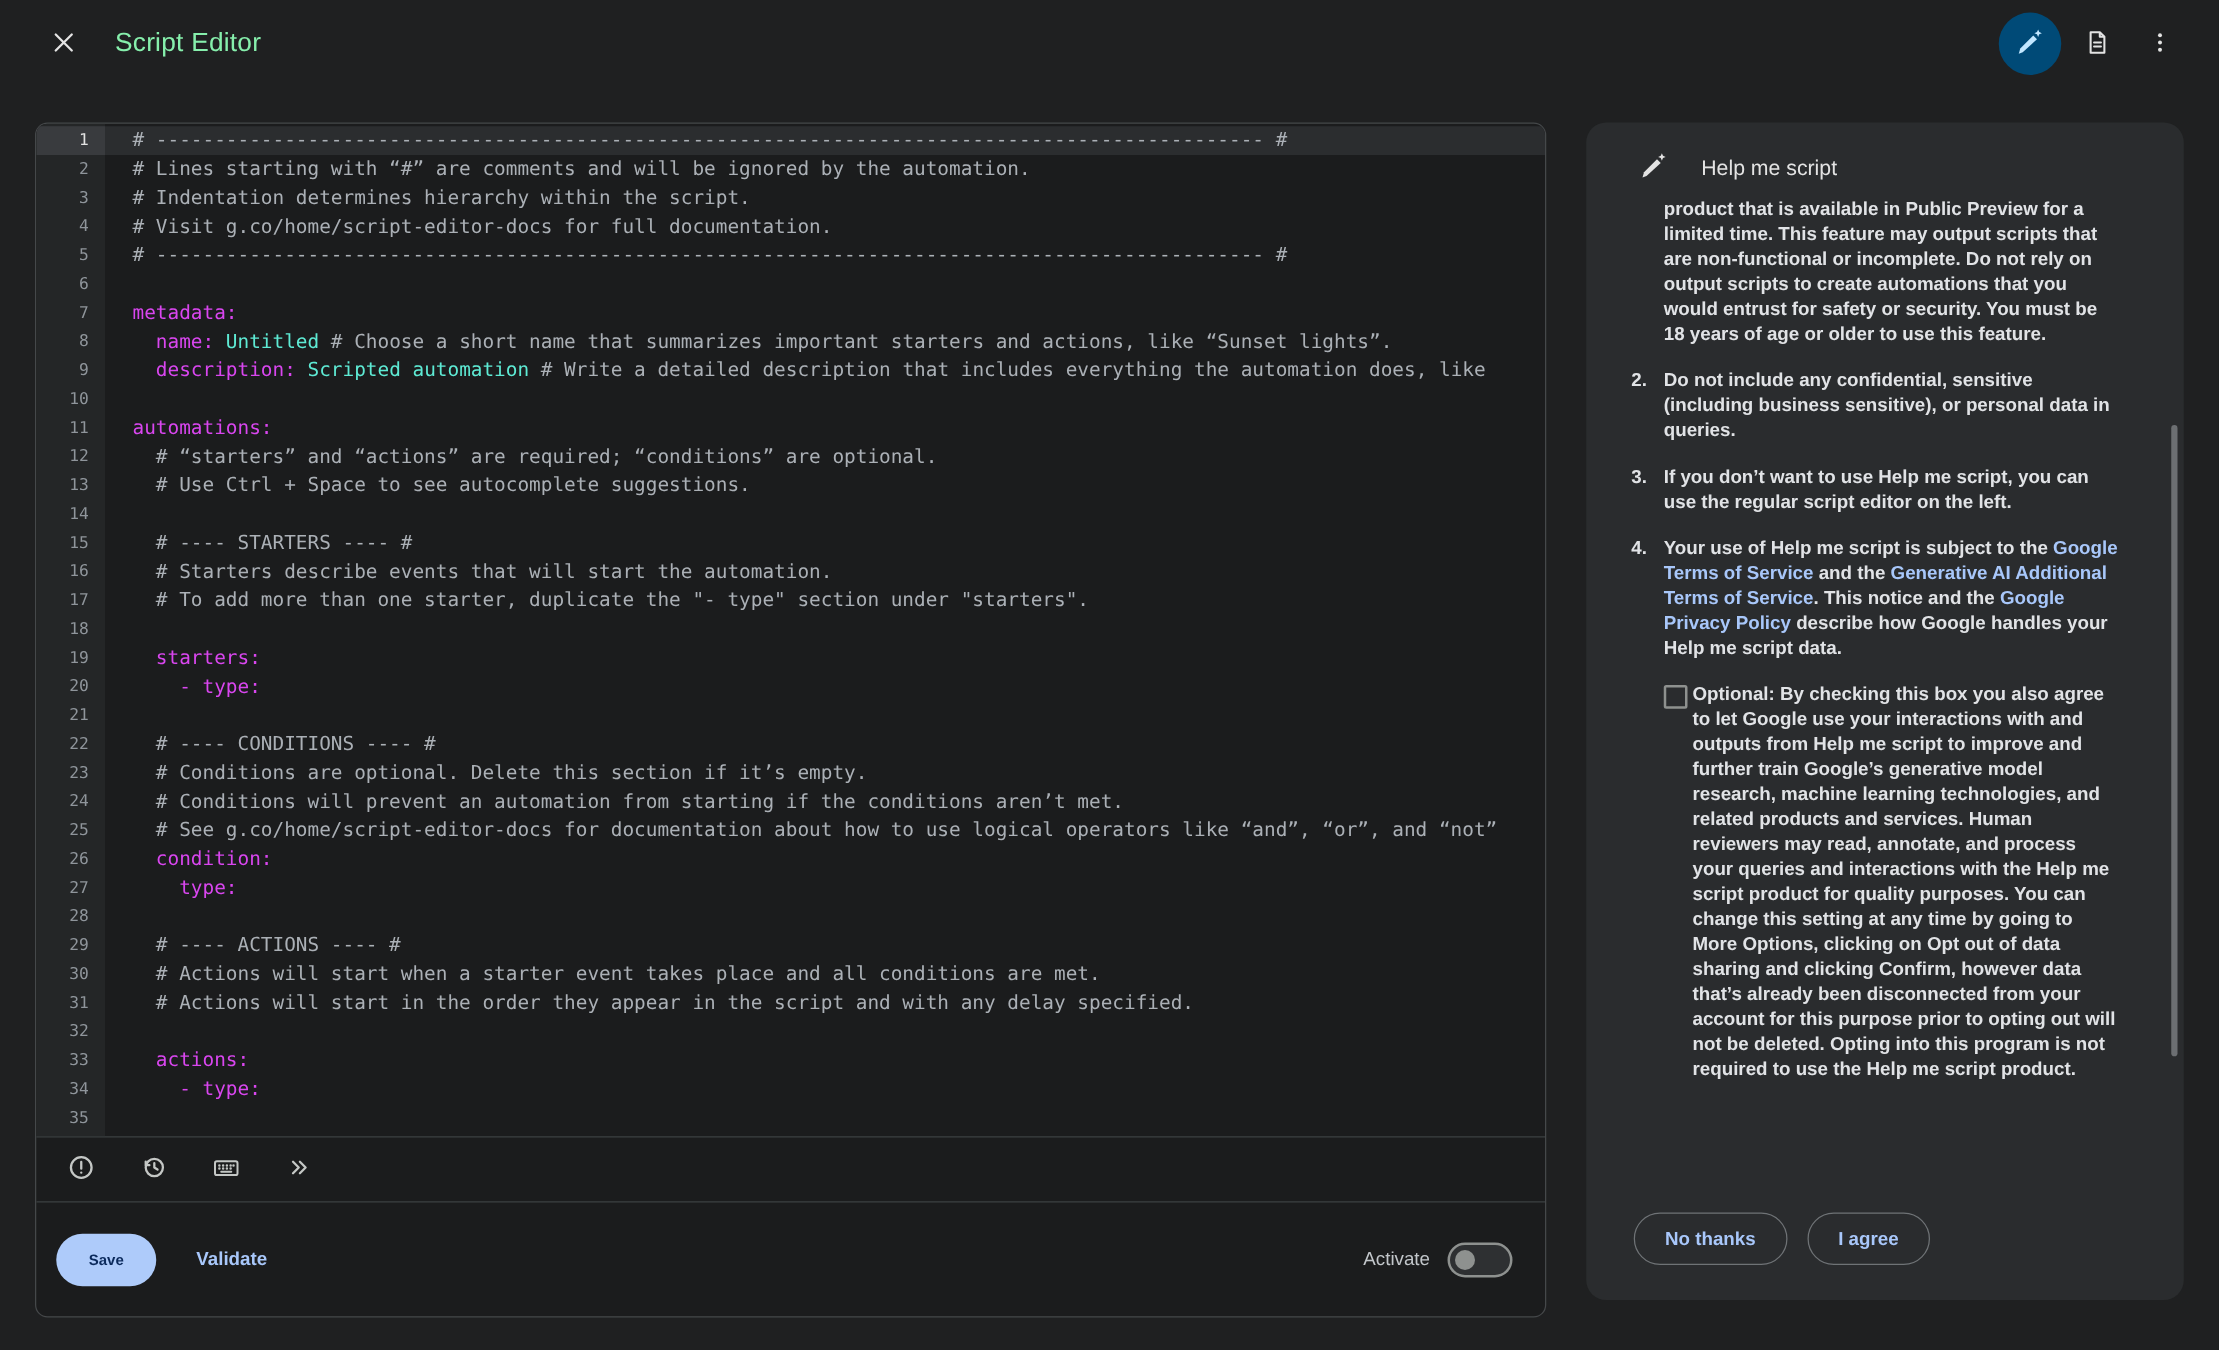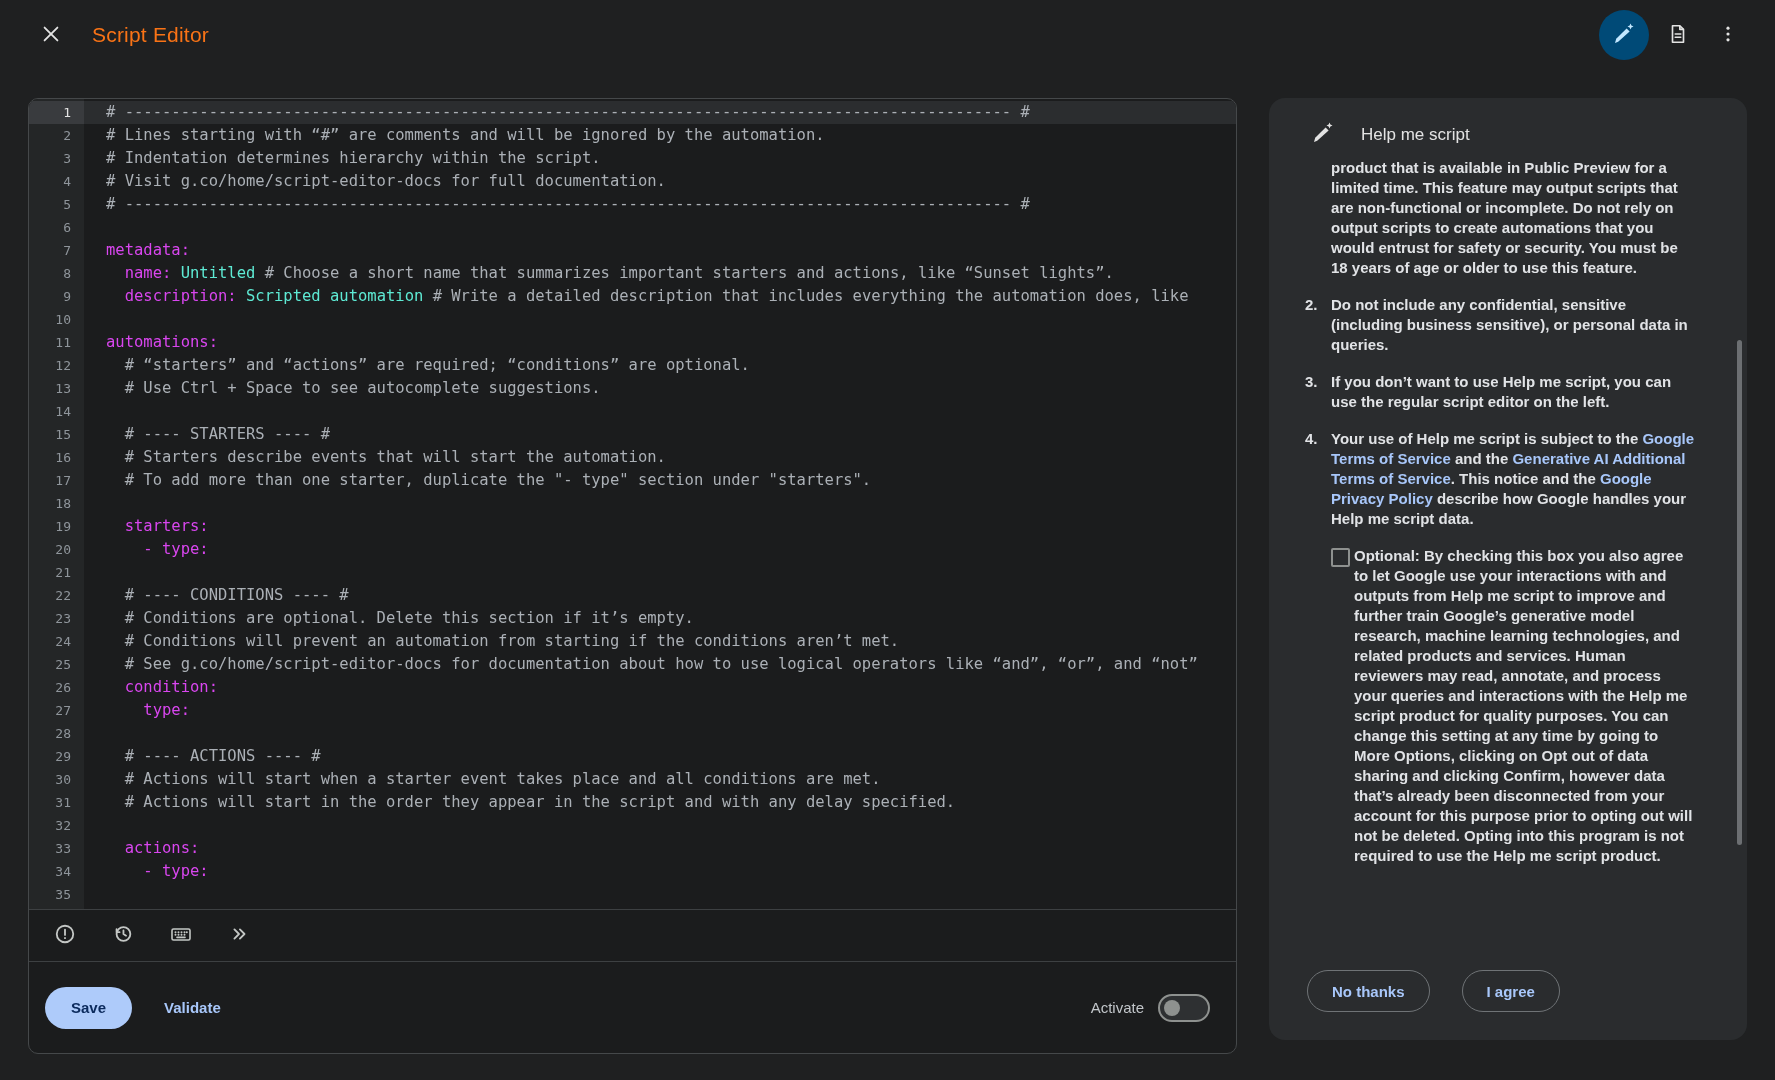--- a/index.html
+++ b/index.html
@@ -7,21 +7,21 @@
   body {
     background:#1f2021;
     font-family:"Liberation Sans", sans-serif;
     color:#e3e3e3;
     overflow:hidden;
   }
   .app { width:1775px; height:1080px; display:flex; flex-direction:column; }
 
   
   .app-header { height:70px; flex:none; display:flex; align-items:center; padding:0 26px 0 30px; gap:20px; }
-  .page-title { font-size:21px; font-weight:400; color:#f97316; letter-spacing:.2px; }
+  .page-title { font-size:21px; font-weight:400; color:#86efac; letter-spacing:.2px; }
   .icon-btn { background:none; border:none; color:#e3e3e3; width:42px; height:42px; border-radius:50%;
               display:flex; align-items:center; justify-content:center; cursor:pointer; }
   .circle-btn { width:50px; height:50px; border-radius:50%; background:#004a77; color:#c2e7ff; border:none;
                 display:flex; align-items:center; justify-content:center; cursor:pointer; }
   .header-actions { margin-left:auto; display:flex; align-items:center; gap:8px; }
 
   
   .main { flex:1; min-height:0; display:flex; padding:28px 28px 26px; gap:32px; }
 
   
@@ -40,41 +40,41 @@
   .tok-value { color:#5eead4; }
 
   .editor-toolbar { height:52px; flex:none; border-top:1px solid #3d4042; display:flex; align-items:center;
                     gap:14px; padding-left:14px; color:#c4c7c5; }
   .tool-btn { width:44px; height:40px; background:none; border:none; color:#c4c7c5;
               display:flex; align-items:center; justify-content:center; cursor:pointer; }
 
   .editor-footer { height:92px; flex:none; border-top:1px solid #3d4042; display:flex; align-items:center;
                    padding:0 26px 0 16px; }
   .save-btn { height:42px; padding:0 26px; border-radius:21px; background:#aecbfa; color:#0b2a5c; border:none;
-              font-size:15px; font-weight:700; font-family:inherit; cursor:pointer; }
+              font-size:12px; font-weight:700; font-family:inherit; cursor:pointer; }
   .validate-btn { margin-left:16px; background:none; border:none; color:#a8c7fa; font-size:15px; font-weight:700;
                   font-family:inherit; padding:10px 16px; cursor:pointer; }
   .activate-label { margin-left:auto; color:#c2c6ca; font-size:15px; margin-right:14px; }
   .switch { width:52px; height:28px; border-radius:14px; border:2px solid #8e918f; background:#2e3032;
             position:relative; cursor:pointer; flex:none; }
   .switch .knob { width:16px; height:16px; border-radius:50%; background:#8e918f; position:absolute; left:4px; top:4px; }
 
   
   .help-panel { width:478px; flex:none; background:#2a2c2e; border-radius:16px; display:flex; flex-direction:column;
                 position:relative; overflow:hidden; margin-bottom:14px; }
   .help-header { height:62px; flex:none; display:flex; align-items:center; gap:26px; padding:12px 24px 0 42px; color:#e3e3e3; }
   .help-title { font-size:17px; font-weight:500; }
   .help-content { flex:1; min-height:0; overflow:hidden; padding:5px 52px 0 36px; font-size:15px; line-height:20px; color:#e1e3e6;font-weight:bold; }
   .help-item { position:relative; padding-left:26px; margin-bottom:17px; }
   .help-item.clipped-top { margin-top:-7px; }
   .item-num { position:absolute; left:0; top:0; }
   .help-content a { color:#a8c7fa; text-decoration:none; cursor:pointer; }
   .optional-row { display:flex; gap:4px; padding-left:26px; }
   .checkbox { width:19px; height:19px; border:2px solid #8e918f; border-radius:2px; flex:none; margin-top:2px; cursor:pointer; }
-  .help-buttons { flex:none; display:flex; gap:32px; padding:16px 0 28px 38px; }
+  .help-buttons { flex:none; display:flex; gap:16px; padding:16px 0 28px 38px; }
   .pill-btn { height:42px; padding:0 24px; border-radius:21px; border:1px solid #6f7376; background:transparent;
               color:#a8c7fa; font-size:15px; font-weight:700; font-family:inherit; cursor:pointer; }
   .scrollbar-thumb { position:absolute; right:5px; top:242px; width:5px; height:505px; border-radius:3px; background:#6c6f72; }
 </style>
 </head>
 <body>
 
 <div class="app">
 
   <header class="app-header">

